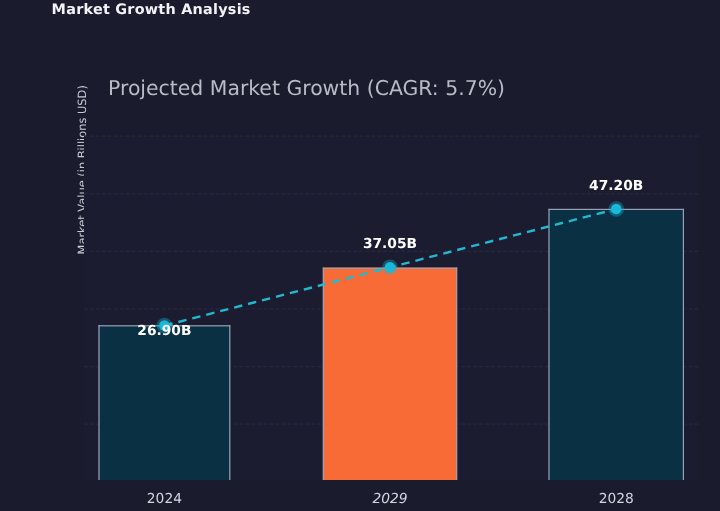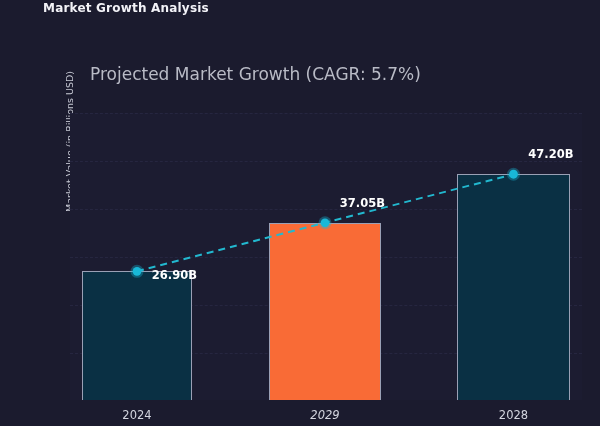--- a/index.html
+++ b/index.html
@@ -90,21 +90,21 @@
     left: 0;
     top: 0;
     width: 512px;
     height: 287px;
     overflow: visible;
     pointer-events: none;
   }
   .point-label {
     position: absolute;
     width: 120px;
-    text-align: right;
+    text-align: center;
     font-size: 11.5px;
     font-weight: bold;
     color: #ffffff;
     white-space: nowrap;
   }
 </style>
 </head>
 <body>
 
 <div id="figure">

